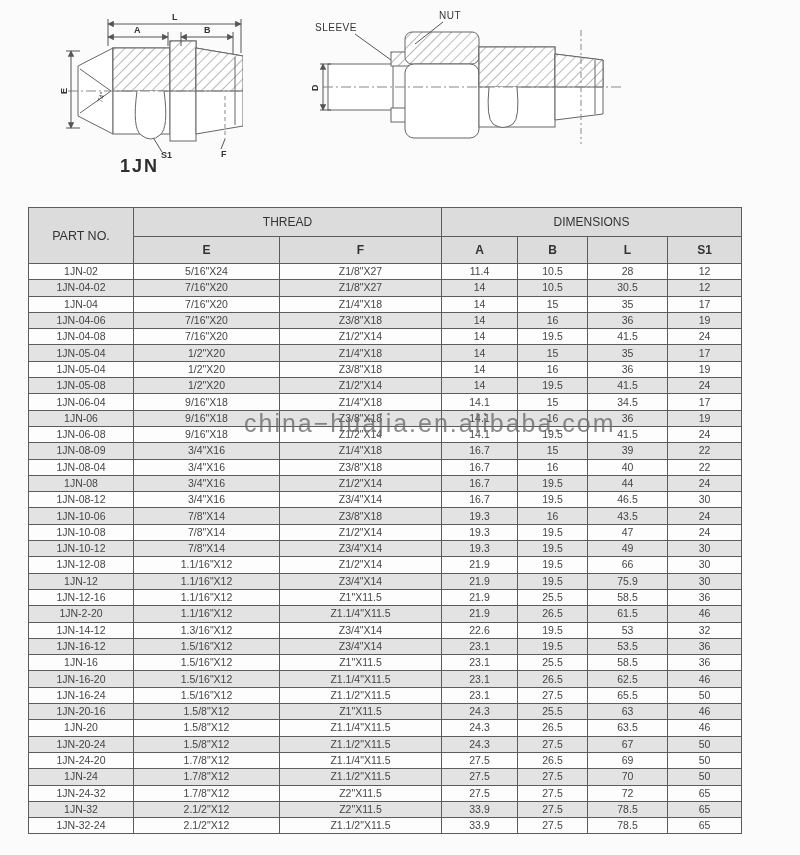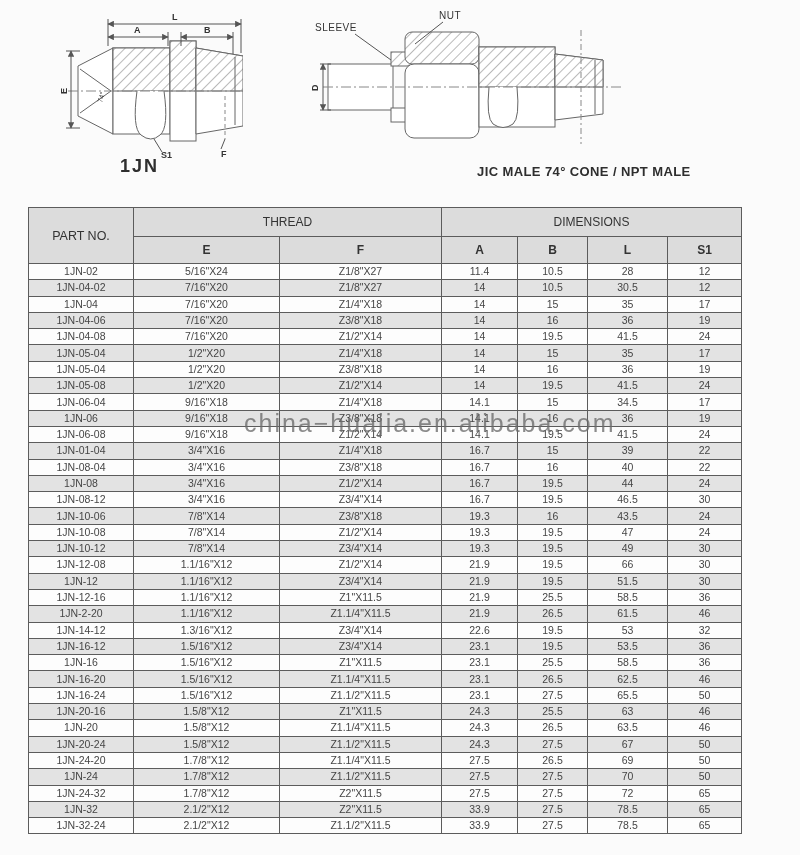--- a/index.html
+++ b/index.html
@@ -142,21 +142,20 @@
       <line x1="27" y1="62" x2="38" y2="62"></line>
       <line x1="27" y1="108" x2="38" y2="108"></line>
       <line x1="30" y1="62" x2="30" y2="108" marker-start="url(#arrR)" marker-end="url(#arrR)"></line>
     </g>
     <text class="lbltxt" x="22" y="29">SLEEVE</text>
     <text class="lbltxt" x="146" y="17">NUT</text>
     <text class="dimtxt" transform="translate(25,89) rotate(-90)">D</text>
   </svg>
 
   <div class="figure-code">1JN</div>
-  <div class="sheet-title">JIC MALE 74°  CONE / NPT MALE</div>
 
   <table class="spec">
     <colgroup>
       <col style="width:105px">
       <col style="width:146px">
       <col style="width:162px">
       <col style="width:76px">
       <col style="width:70px">
       <col style="width:80px">
       <col style="width:74px">
@@ -270,21 +269,21 @@
         <tr>
           <td>1JN-06-08</td>
           <td>9/16"X18</td>
           <td>Z1/2"X14</td>
           <td>14.1</td>
           <td>19.5</td>
           <td>41.5</td>
           <td>24</td>
         </tr>
         <tr class="alt">
-          <td>1JN-01-04</td>
+          <td>1JN-08-09</td>
           <td>3/4"X16</td>
           <td>Z1/4"X18</td>
           <td>16.7</td>
           <td>15</td>
           <td>39</td>
           <td>22</td>
         </tr>
         <tr>
           <td>1JN-08-04</td>
           <td>3/4"X16</td>
@@ -347,21 +346,21 @@
           <td>19.5</td>
           <td>66</td>
           <td>30</td>
         </tr>
         <tr class="alt">
           <td>1JN-12</td>
           <td>1.1/16"X12</td>
           <td>Z3/4"X14</td>
           <td>21.9</td>
           <td>19.5</td>
-          <td>51.5</td>
+          <td>75.9</td>
           <td>30</td>
         </tr>
         <tr>
           <td>1JN-12-16</td>
           <td>1.1/16"X12</td>
           <td>Z1"X11.5</td>
           <td>21.9</td>
           <td>25.5</td>
           <td>58.5</td>
           <td>36</td>

